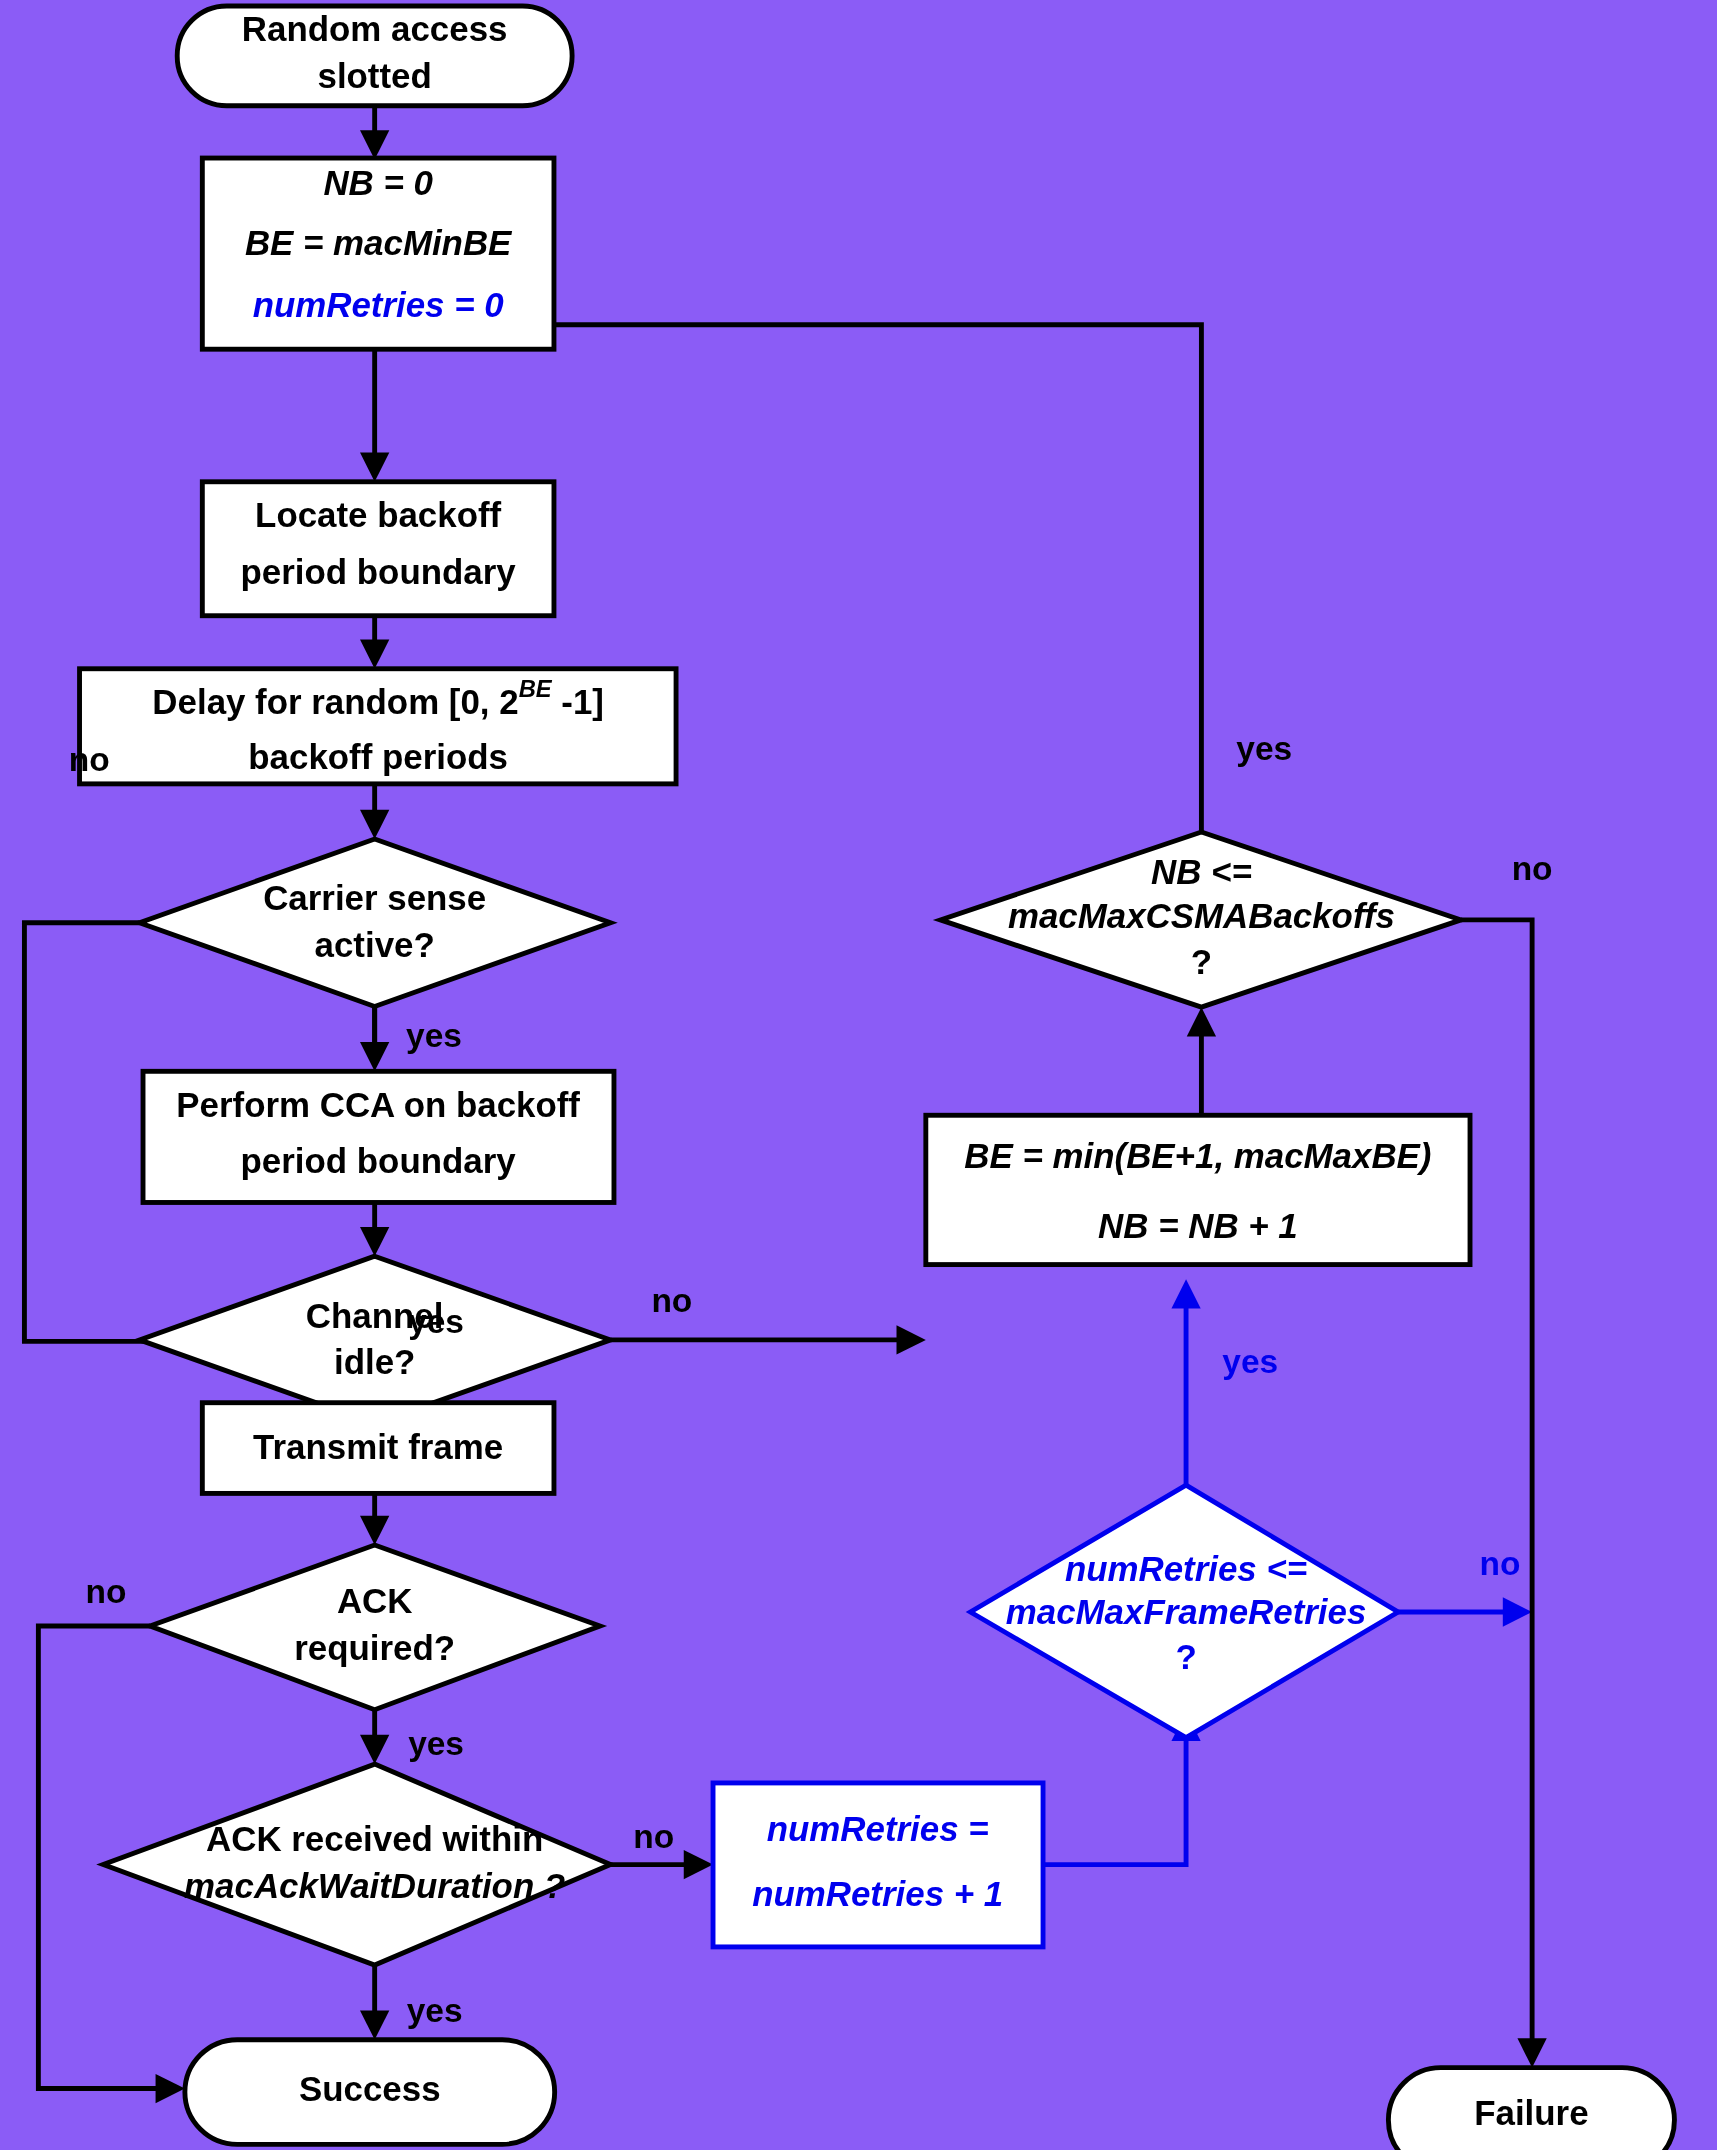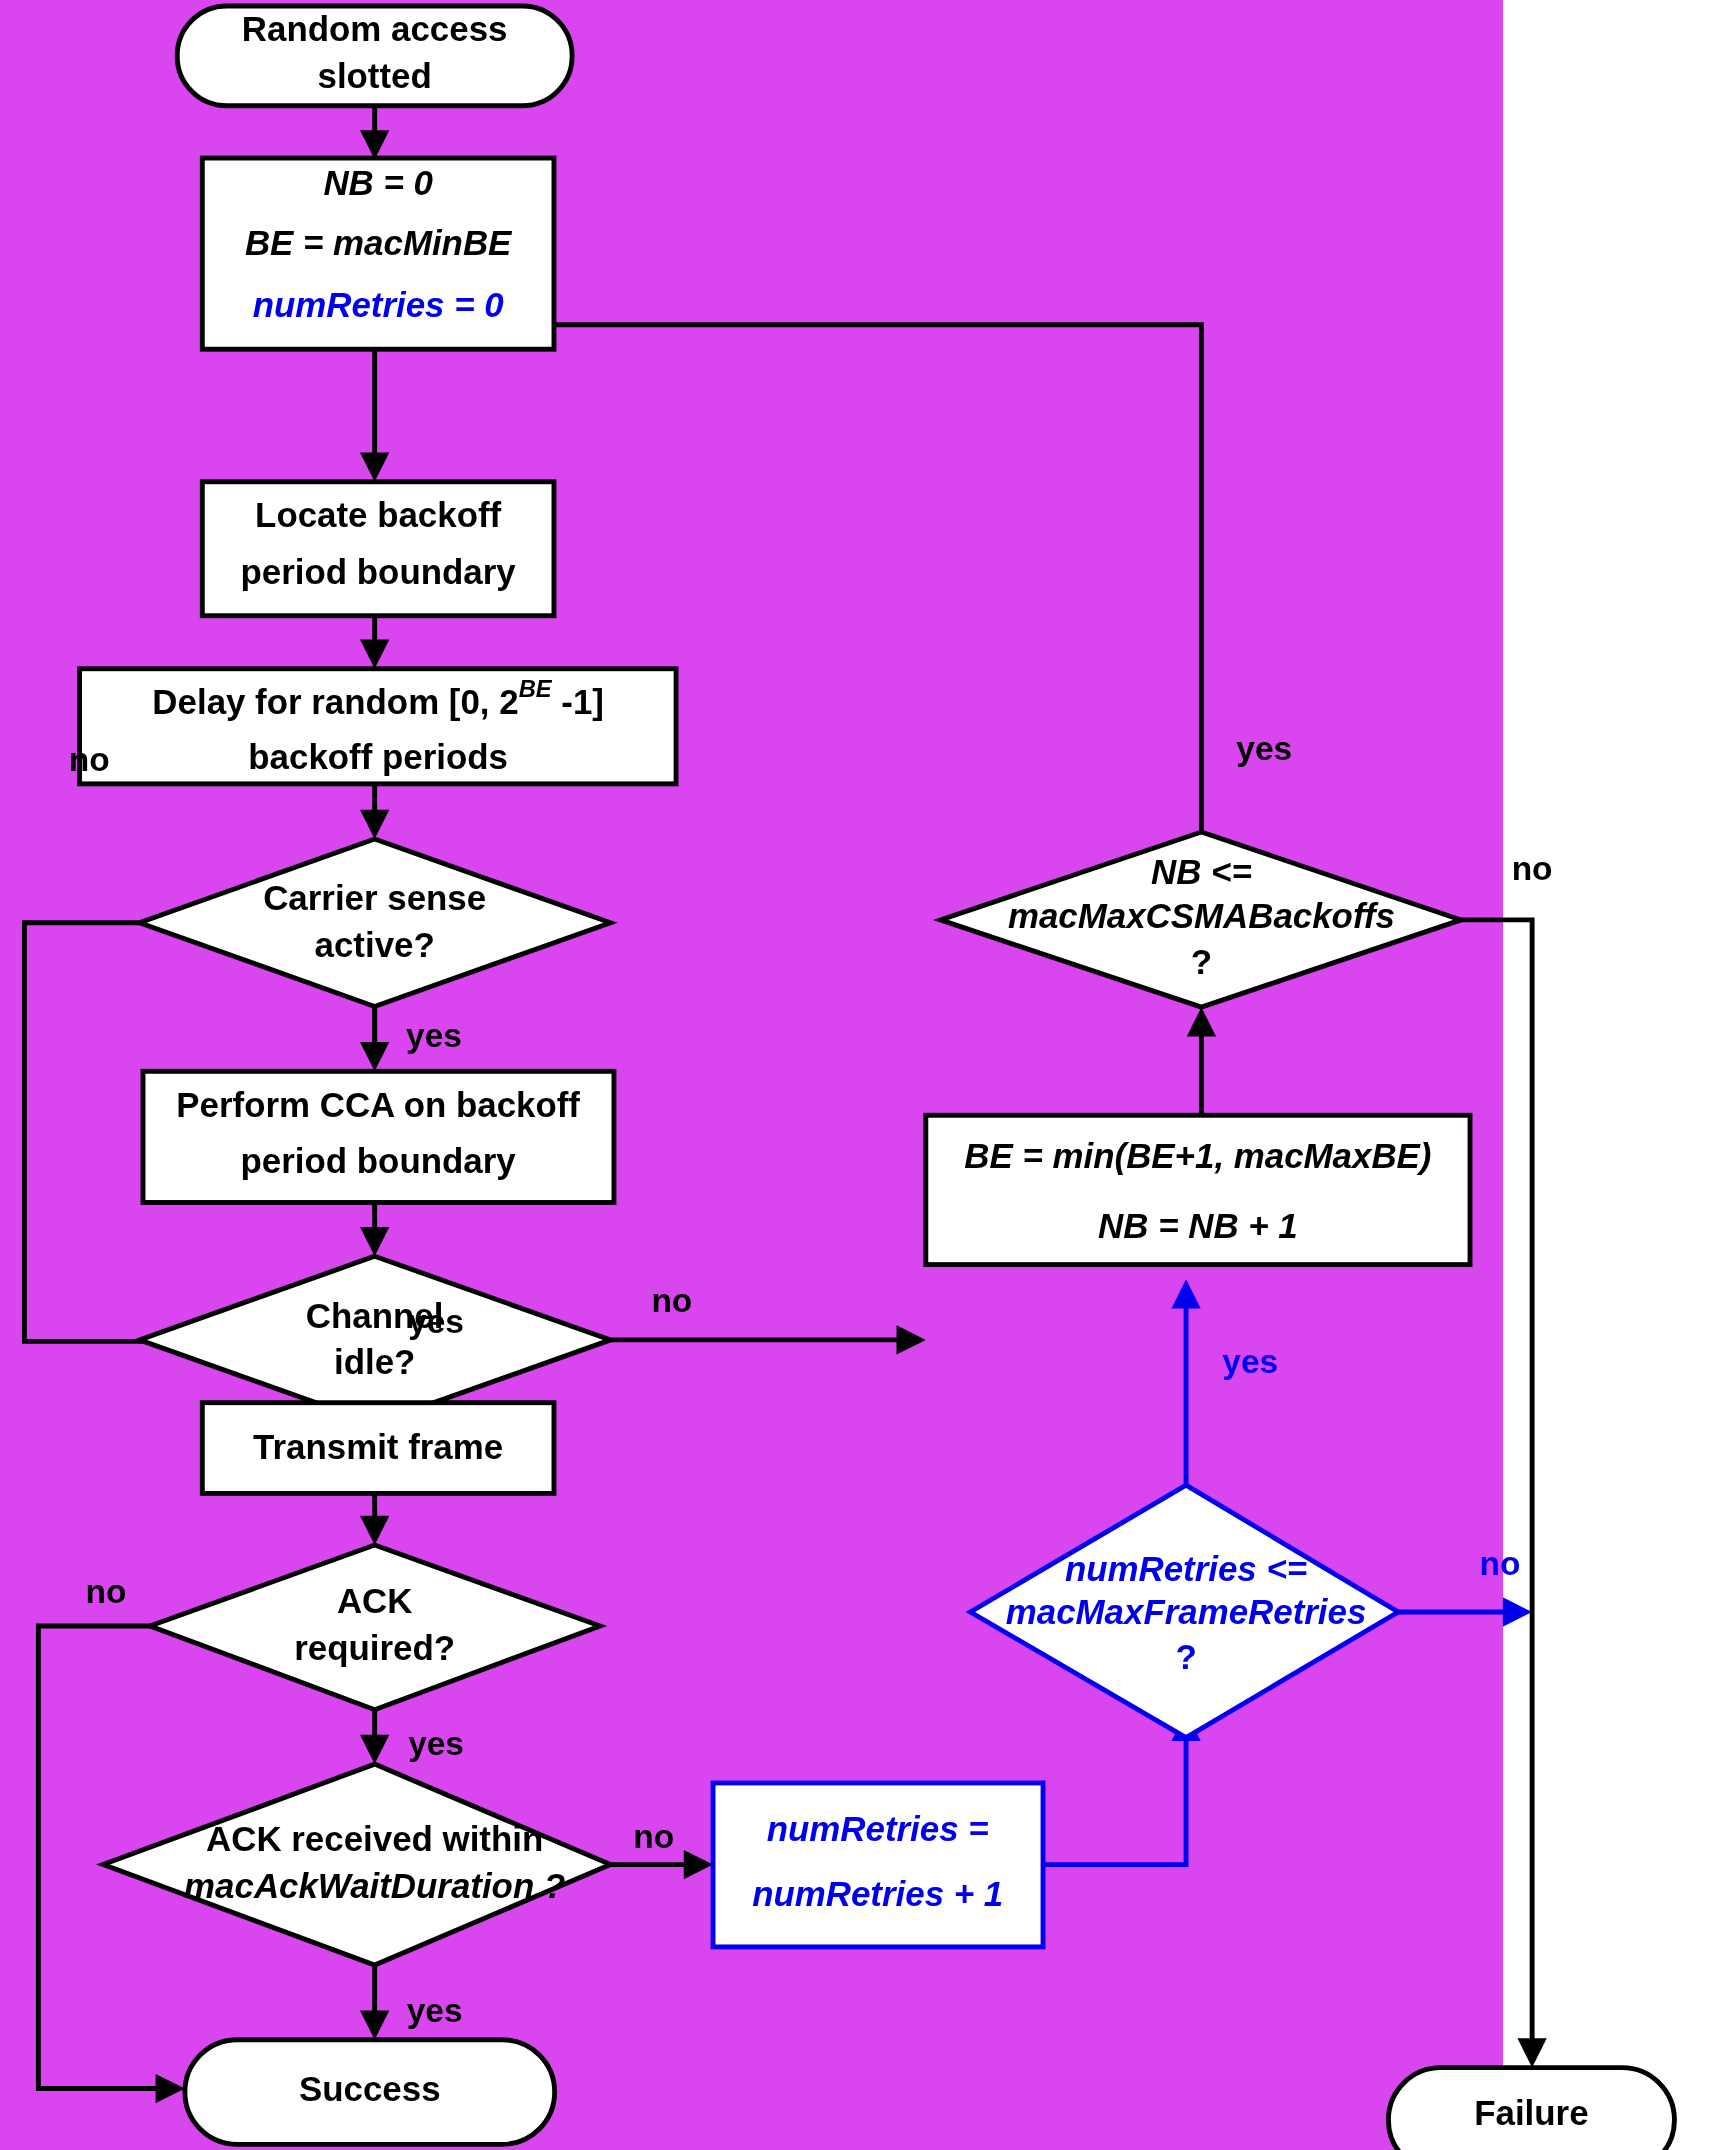--- a/index.html
+++ b/index.html
@@ -2,23 +2,23 @@
 <html style="font-size:11px"><head>
 <meta charset="utf-8">
 <style>
   html, body {
     margin: 0;
     padding: 0;
     background: #ffffff;
   }
   #canvas-wrap {
     position: relative;
-    width: 1503px;
+    width: 1717px;
     height: 2151px;
-    background: #d946ef;
+    background: #8b5cf6;
     font-family: "Liberation Sans", sans-serif;
   }
   svg#flow {
     display: block;
     width: 1717px;
     height: 2151px;
   }
   .node-text {
     font-family: "Liberation Sans", sans-serif;
     font-weight: bold;

